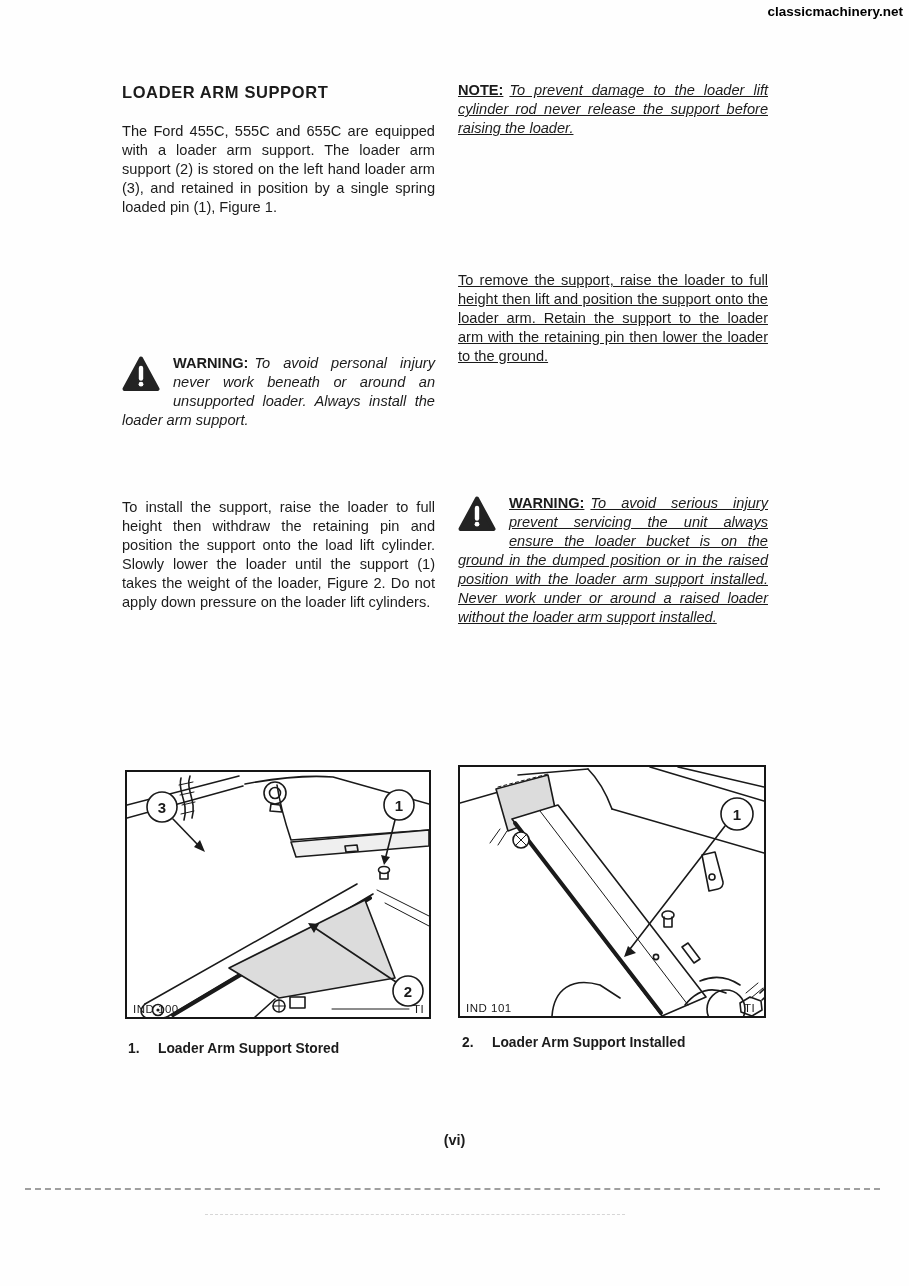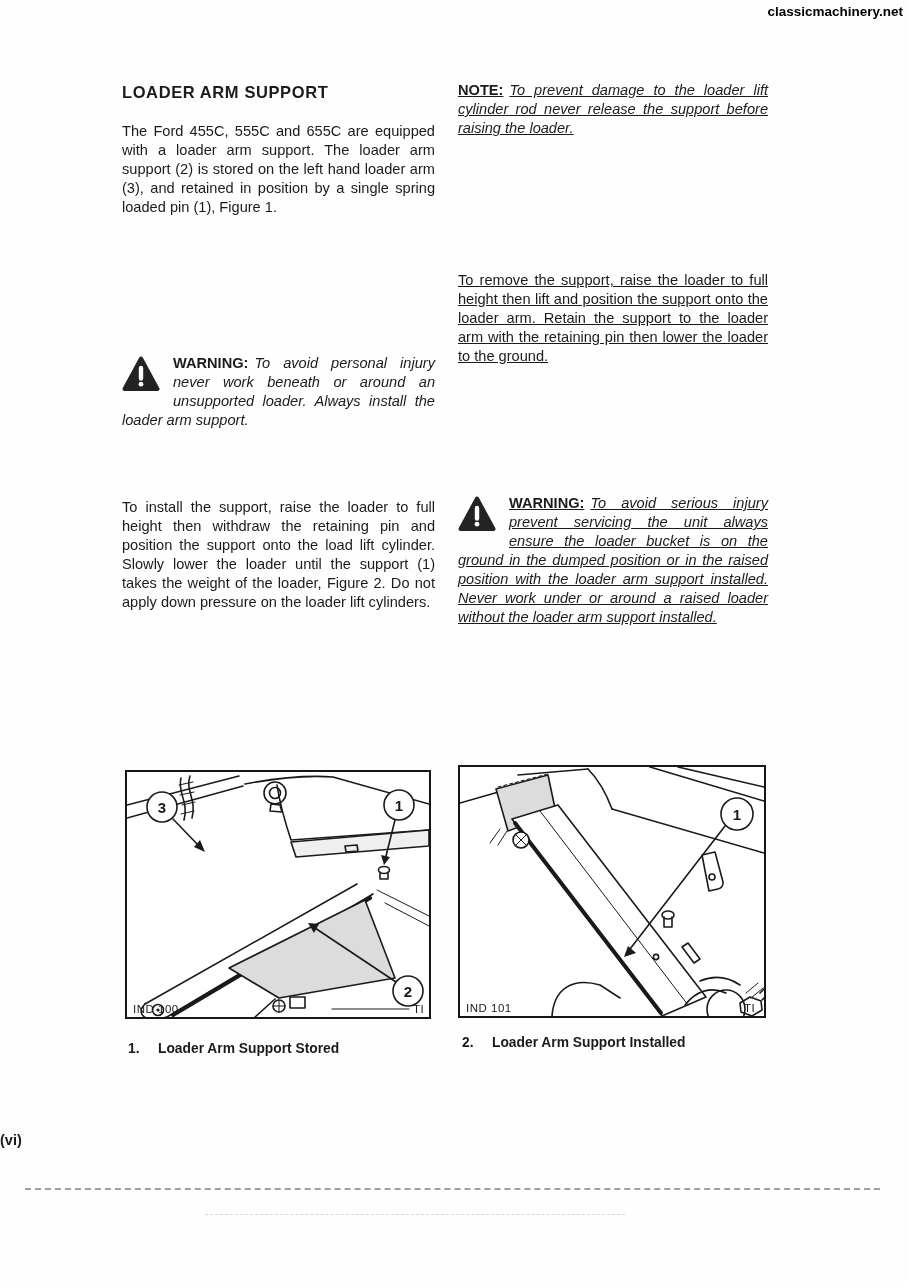--- a/index.html
+++ b/index.html
@@ -48,20 +48,21 @@
 
   .fig-caption {
     font-size:13.8px; font-weight:bold;
     white-space:nowrap;
     margin-top:12px;
   }
   .fig-caption .cap-num { display:inline-block; width:30px; }
 
   .page-number {
     top:1132px; left:0; width:100%;
+    text-align:center;
     font-size:14.5px; font-weight:bold;
   }
 
   .scan-line-1 {
     top:1188px; left:25px; width:855px;
     border-top:2px dashed #9f9f9f;
   }
   .scan-line-2 {
     top:1214px; left:205px; width:420px;
     border-top:1px dashed #d6d6d6;

